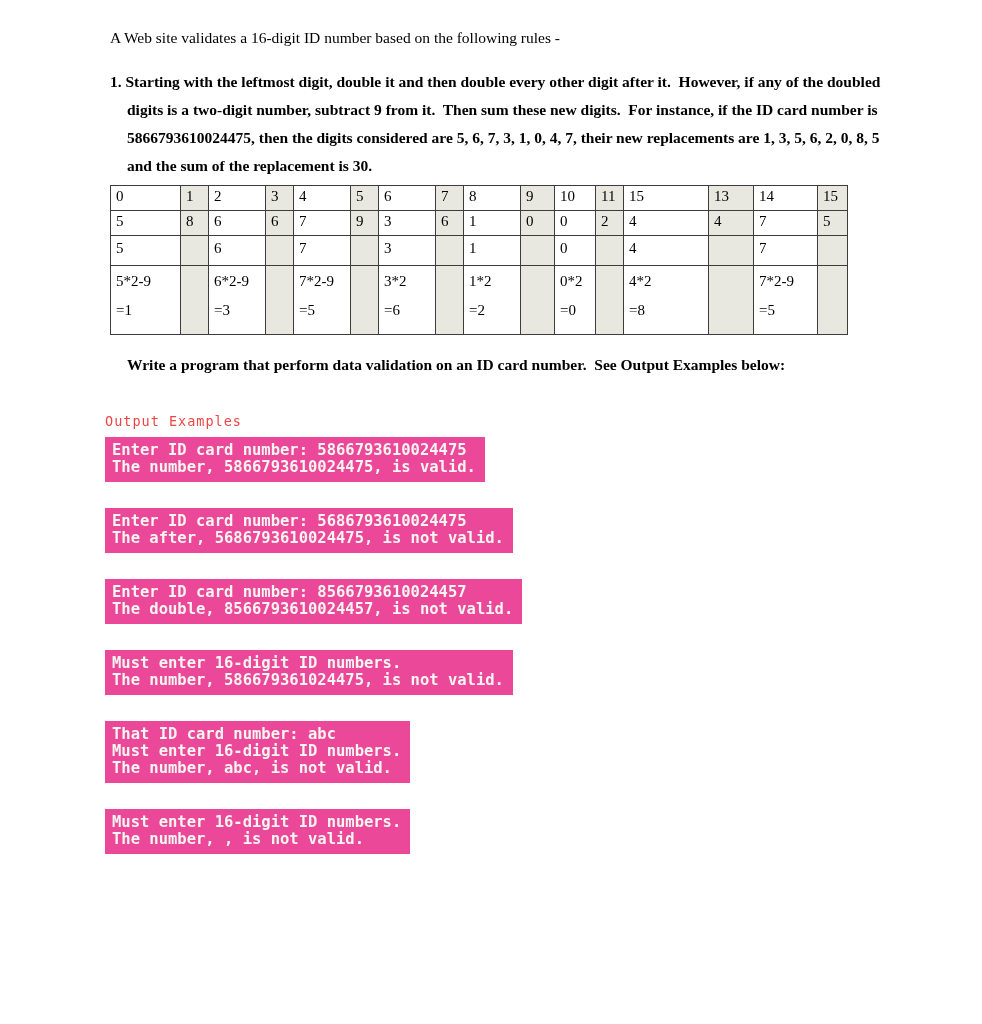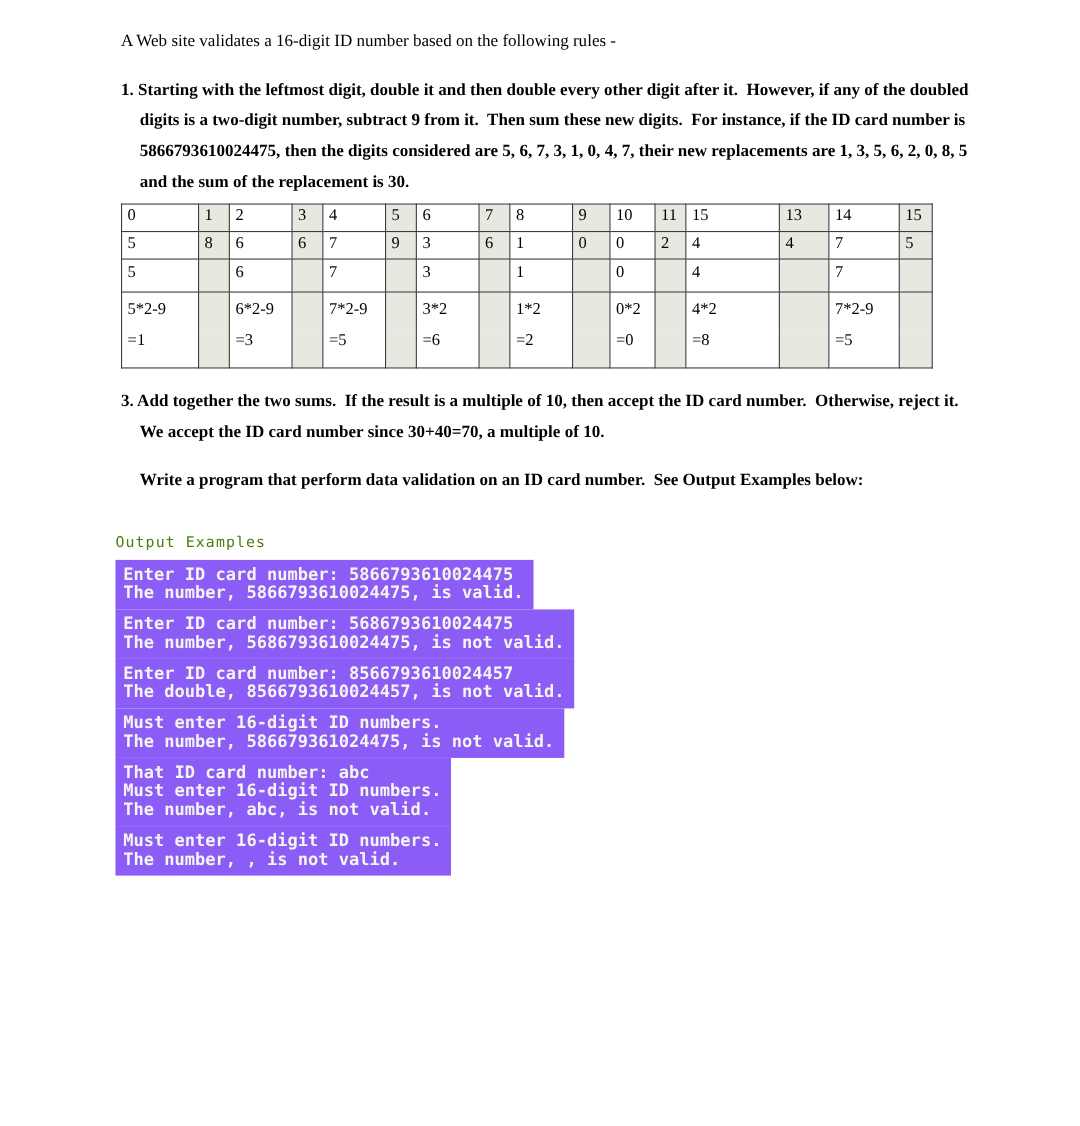--- a/index.html
+++ b/index.html
@@ -39,31 +39,32 @@
   .digit-table td.shaded { background: #e8e8e1; }
   .digit-table tr.row-2 td { padding-top: 4px; padding-bottom: 5px; }
   .digit-table tr.row-3 td { border-bottom: 0; padding-top: 7px; padding-bottom: 8px; }
   .digit-table tr.row-4 td { border-top: 0; padding-top: 1px; padding-bottom: 12px; }
 
   .output-label {
     margin: 34px 0 8px 0;
     font-family: "DejaVu Sans Mono", monospace;
     font-size: 13.5px;
     letter-spacing: 1px;
-    color: #4d7c0f;
+    color: #ef4444;
   }
   .console-box {
     display: table;
-    background: #8b5cf6;
+    background: #ec4899;
     color: #f5f5f0;
     font-family: "DejaVu Sans Mono", monospace;
     font-weight: bold;
     font-size: 15.5px;
     line-height: 17px;
     padding: 5px 9px 6px 7px;
+    margin-bottom: 26px;
     white-space: pre;
   }
 </style>
 </head>
 <body>
 
 <div class="page">
 
   <p class="doc-text">A Web site validates a 16-digit ID number based on the following rules -</p>
 
@@ -176,28 +177,27 @@
           <td class="shaded"></td>
           <td>=8</td>
           <td class="shaded"></td>
           <td>=5</td>
           <td class="shaded"></td>
         </tr>
       </tbody>
   </table>
 
 
-  <p class="doc-text rule">3. Add together the two sums.  If the result is a multiple of 10, then accept the ID card number.  Otherwise, reject it.  We accept the ID card number since 30+40=70, a multiple of 10.</p>
 
   <p class="doc-text write-line">Write a program that perform data validation on an ID card number.  See Output Examples below:</p>
 
   <div class="output-label">Output Examples</div>
 
   <div id="consoles">
       <div class="console-box"><div class="console-line">Enter ID card number: 5866793610024475</div><div class="console-line">The number, 5866793610024475, is valid.</div></div>
-      <div class="console-box"><div class="console-line">Enter ID card number: 5686793610024475</div><div class="console-line">The number, 5686793610024475, is not valid.</div></div>
+      <div class="console-box"><div class="console-line">Enter ID card number: 5686793610024475</div><div class="console-line">The after, 5686793610024475, is not valid.</div></div>
       <div class="console-box"><div class="console-line">Enter ID card number: 8566793610024457</div><div class="console-line">The double, 8566793610024457, is not valid.</div></div>
       <div class="console-box"><div class="console-line">Must enter 16-digit ID numbers.</div><div class="console-line">The number, 586679361024475, is not valid.</div></div>
       <div class="console-box"><div class="console-line">That ID card number: abc</div><div class="console-line">Must enter 16-digit ID numbers.</div><div class="console-line">The number, abc, is not valid.</div></div>
       <div class="console-box"><div class="console-line">Must enter 16-digit ID numbers.</div><div class="console-line">The number, , is not valid.</div></div>
     </div>
 
 </div>
 
 </body></html>

